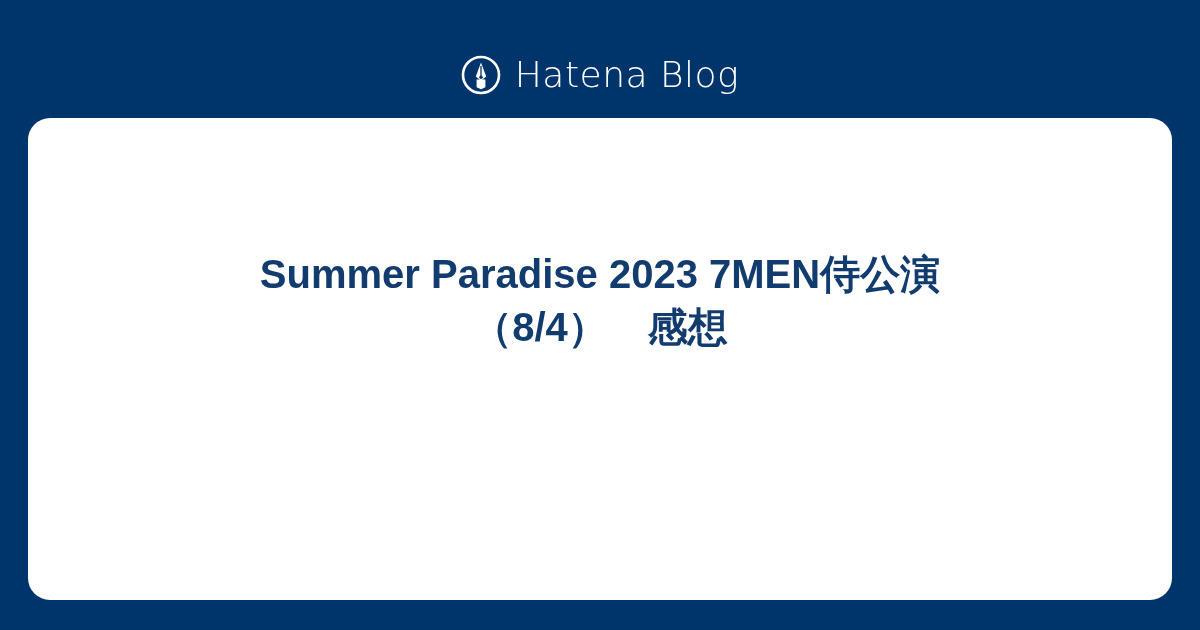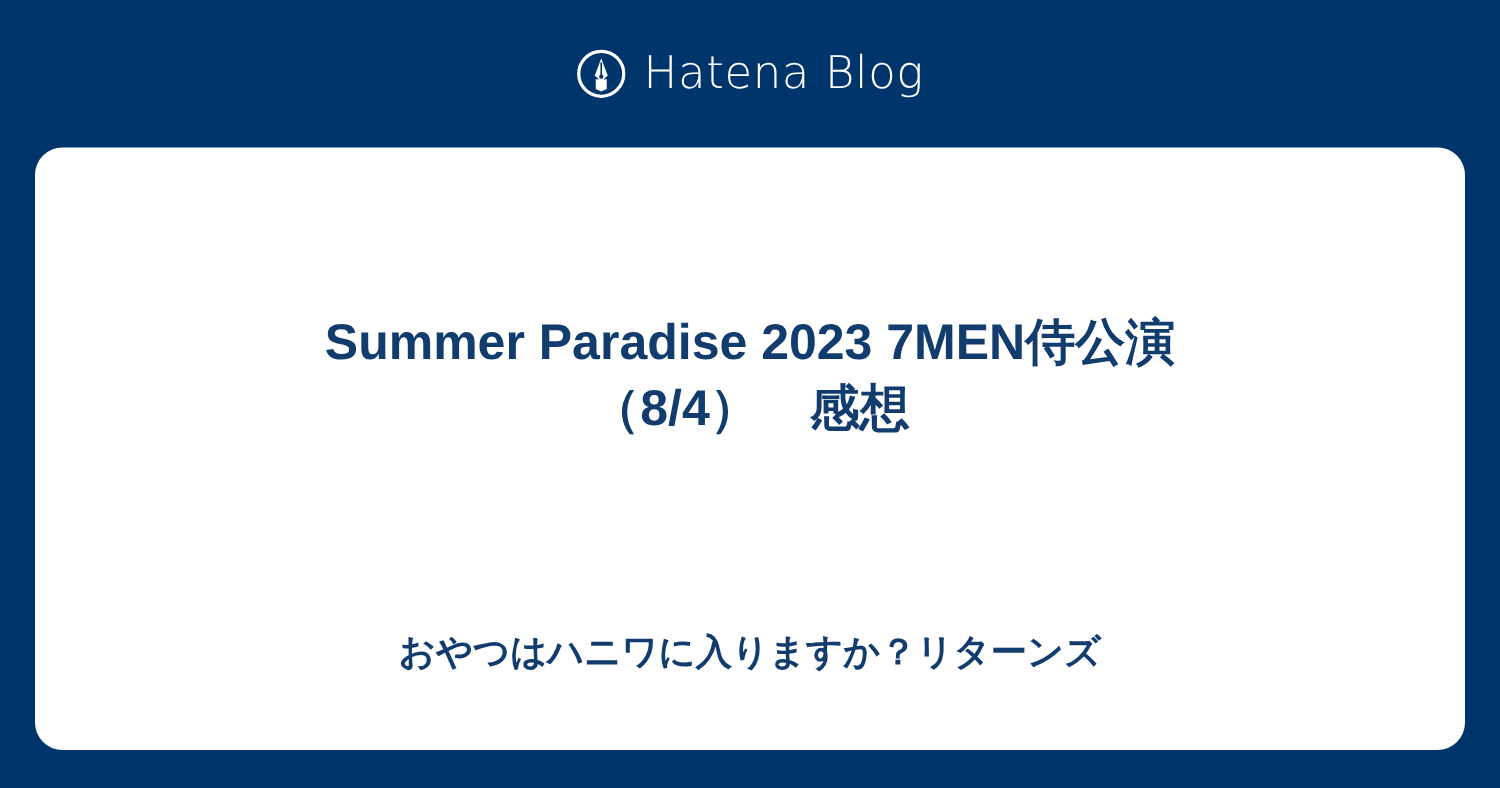--- a/index.html
+++ b/index.html
@@ -17,21 +17,21 @@
     position: relative;
     width: 1200px;
     height: 630px;
     background: #00356b;
     box-sizing: border-box;
   }
 
   
   #brand-header {
     position: absolute;
-    top: 0;
+    top: 16px;
     left: 0;
     width: 1200px;
     height: 118px;
     display: flex;
     align-items: center;
     justify-content: center;
     gap: 14px;
   }
 
   #brand-logo-icon {
@@ -110,16 +110,15 @@
       <path d="M20 7.5 L25.2 21.5 L20 25.8 L14.8 21.5 Z" fill="#ffffff"></path>
       <path d="M15.6 24.4 L24.4 24.4 L24.4 32.2 L20 34.2 L15.6 32.2 Z" fill="#ffffff"></path>
       <circle cx="20" cy="22.3" r="1.7" fill="#00356b"></circle>
       <rect x="19.35" y="11" width="1.3" height="11" fill="#00356b"></rect>
     </svg>
     <span id="brand-name">Hatena Blog</span>
   </div>
 
   <div id="content-card">
     <h1 id="entry-title">Summer Paradise 2023 7MEN侍公演（8/4）　感想</h1>
-    <div id="blog-subtitle">おやつはハニワに入りますか？リターンズ</div>
   </div>
 
 </div>
 
 </body></html>

